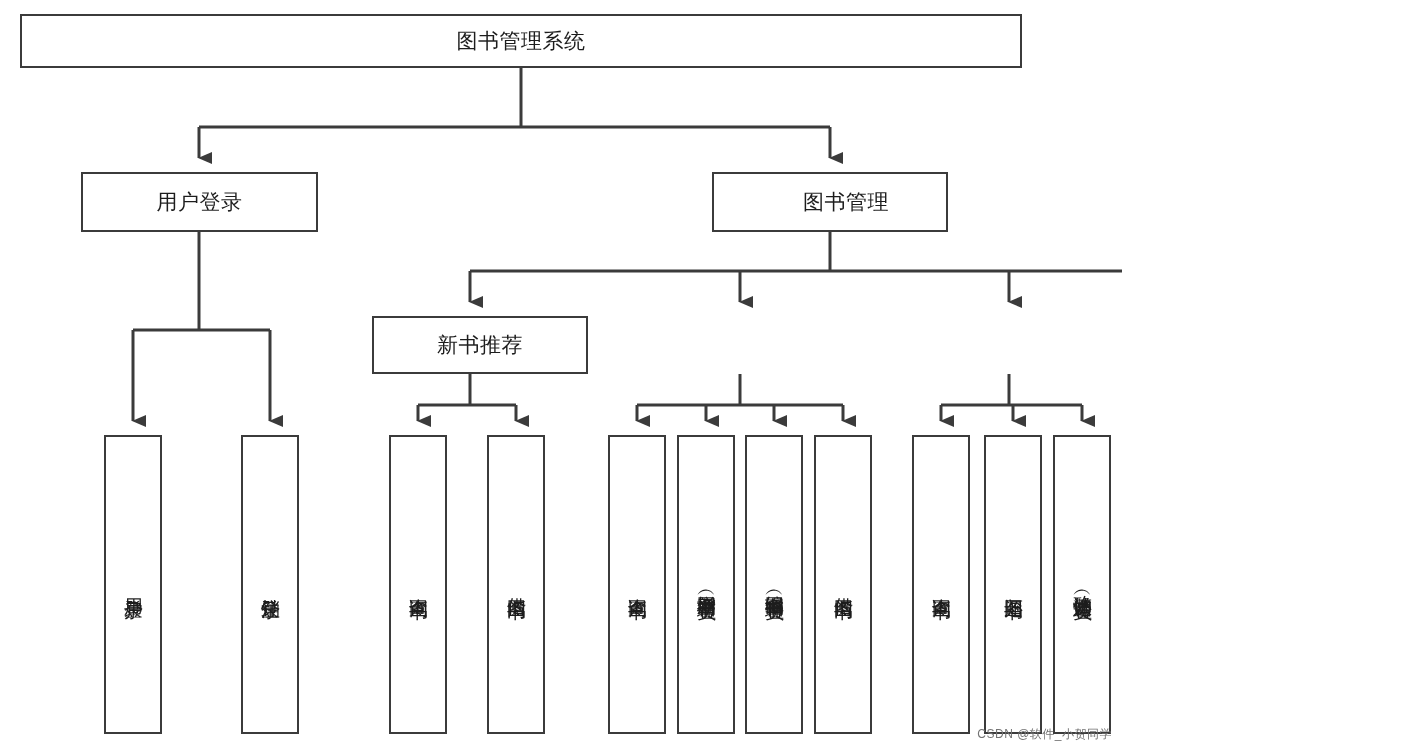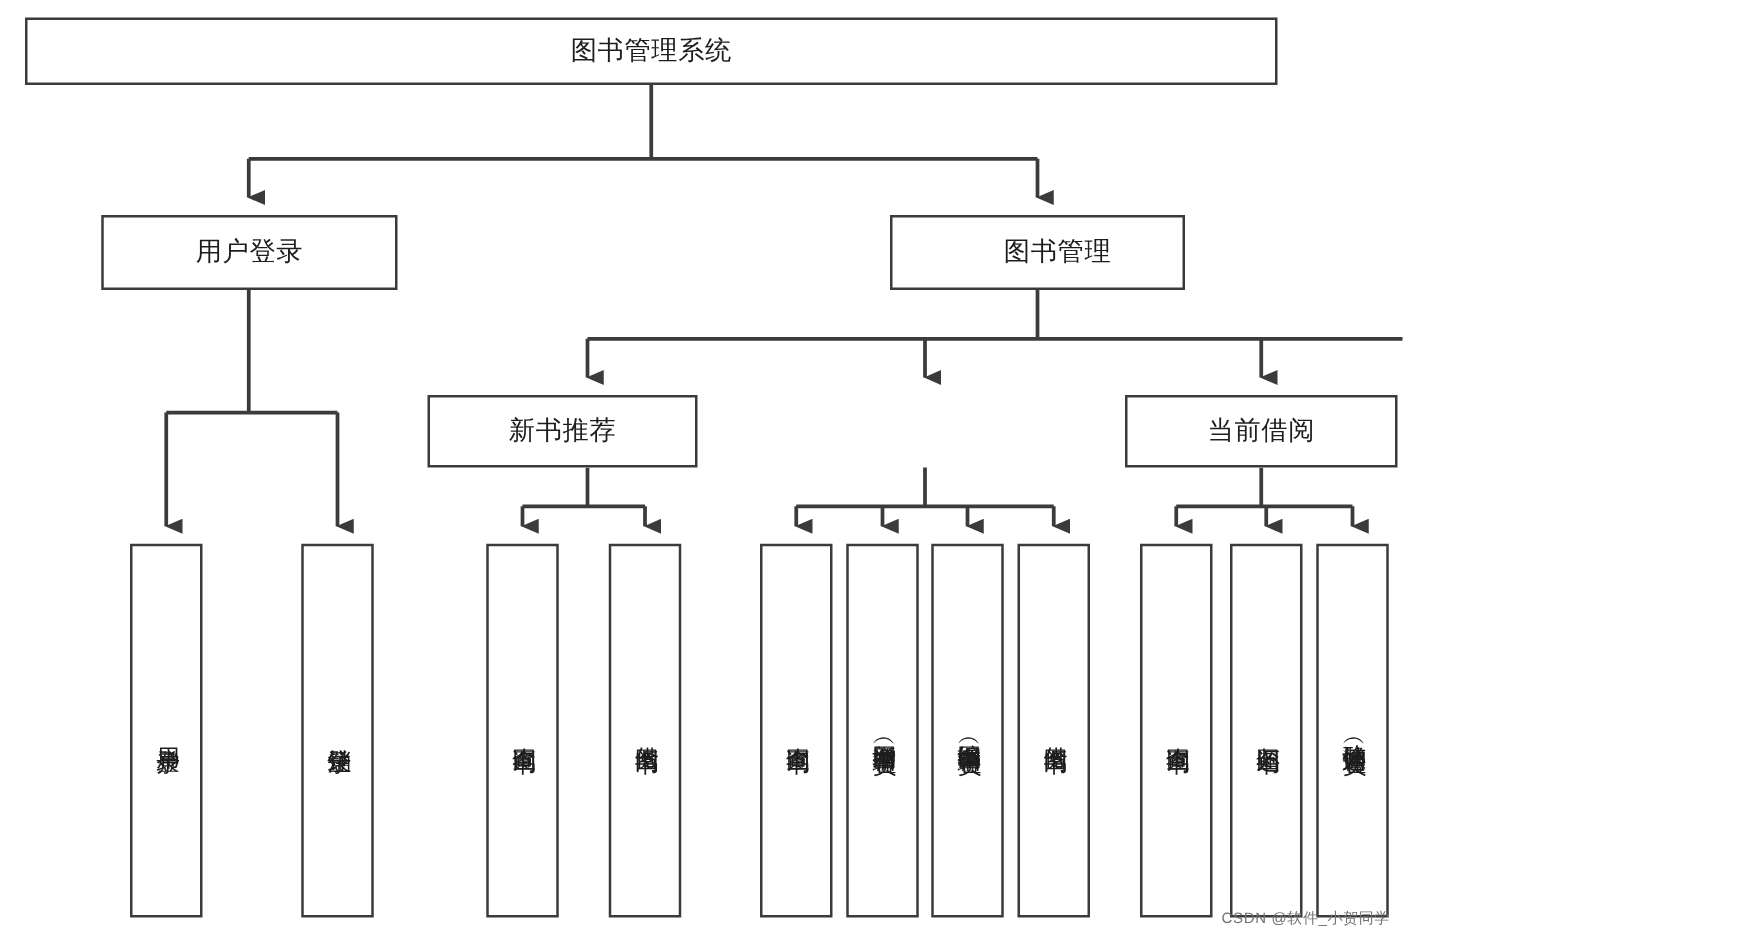--- a/index.html
+++ b/index.html
@@ -123,25 +123,22 @@
     <span class="node-label-h">图书管理系统</span>
   </div>
 
   <div class="node-box l2-box" style="left:81px; top:172px; width:237px; height:60px;">
     <span class="node-label-h">用户登录</span>
   </div>
   <div class="node-box l2-box" style="left:712px; top:172px; width:236px; height:60px;padding-left:32px;">
     <span class="node-label-h">图书管理</span>
   </div>
 
-  <div class="node-box l3-box" style="left:342px; top:316px; width:216px; height:58px;">
+  <div class="node-box l3-box" style="left:372px; top:316px; width:216px; height:58px;">
     <span class="node-label-h">新书推荐</span>
-  </div>
-  <div class="node-box l3-box" style="left:900px; top:316px; width:218px; height:58px;">
-    <span class="node-label-h">当前借阅</span>
   </div>
 
   <div class="node-box leaf-box" style="left:104px; top:435px; width:58px; height:299px;">
     <span class="node-label-v">用户登录</span>
   </div>
   <div class="node-box leaf-box" style="left:241px; top:435px; width:58px; height:299px;">
     <span class="node-label-v">注销登录</span>
   </div>
   <div class="node-box leaf-box" style="left:389px; top:435px; width:58px; height:299px;">
     <span class="node-label-v">查询图书</span>

